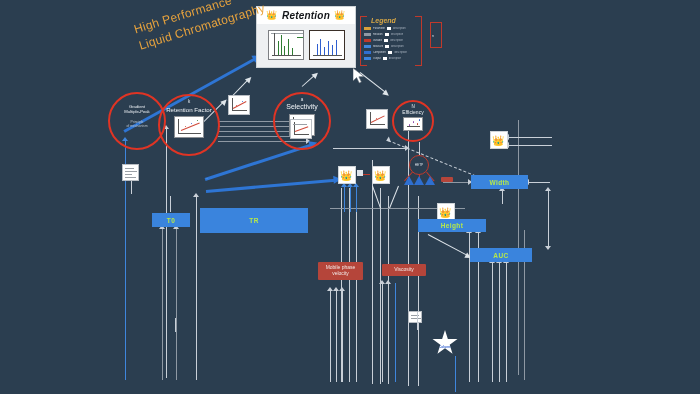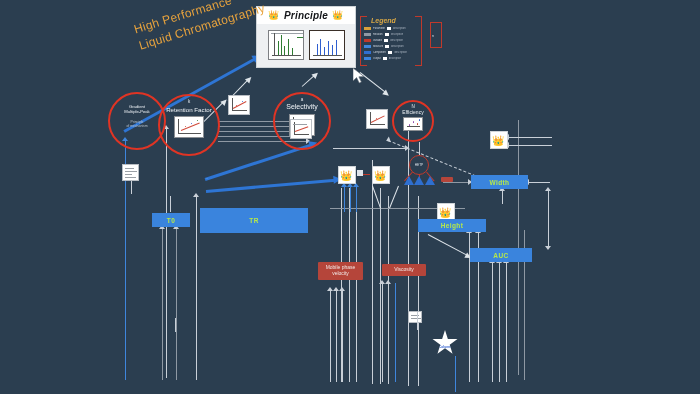--- a/index.html
+++ b/index.html
@@ -298,21 +298,21 @@
               border-top:1px dashed #c9d0d8; transform: rotate(22deg); transform-origin:left center;"></div>
   <div class="abs ah-left" style="left:386px; top:137px; transform: rotate(-20deg);"></div>
 
   <svg class="cursor-arrow" style="left:353px; top:68px;" width="14" height="16" viewBox="0 0 14 16">
     <polygon points="0,0 0,13 3.6,9.6 6.2,15 8.4,14 5.9,8.8 11,8.6" fill="#ffffff" stroke="#5a6672" stroke-width="0.6"></polygon>
   </svg>
 
   <div class="abs res-card">
     <div class="res-title-bar">
       <span class="crown">👑</span>
-      <span class="res-title">Principle</span>
+      <span class="res-title">Retention</span>
       <span class="crown">👑</span>
     </div>
     <div class="res-thumbs">
       <div class="thumb">
         <div class="th-line" style="left:2px; top:2px; width:32px; height:1px;"></div>
         <div class="mc-ax-l" style="left:5px;"></div>
         <div class="mc-ax-b"></div>
         <div class="th-peak" style="left:9px; bottom:4px; height:14px;"></div>
         <div class="th-peak" style="left:12px; bottom:4px; height:20px;"></div>
         <div class="th-peak" style="left:15px; bottom:4px; height:9px;"></div>

